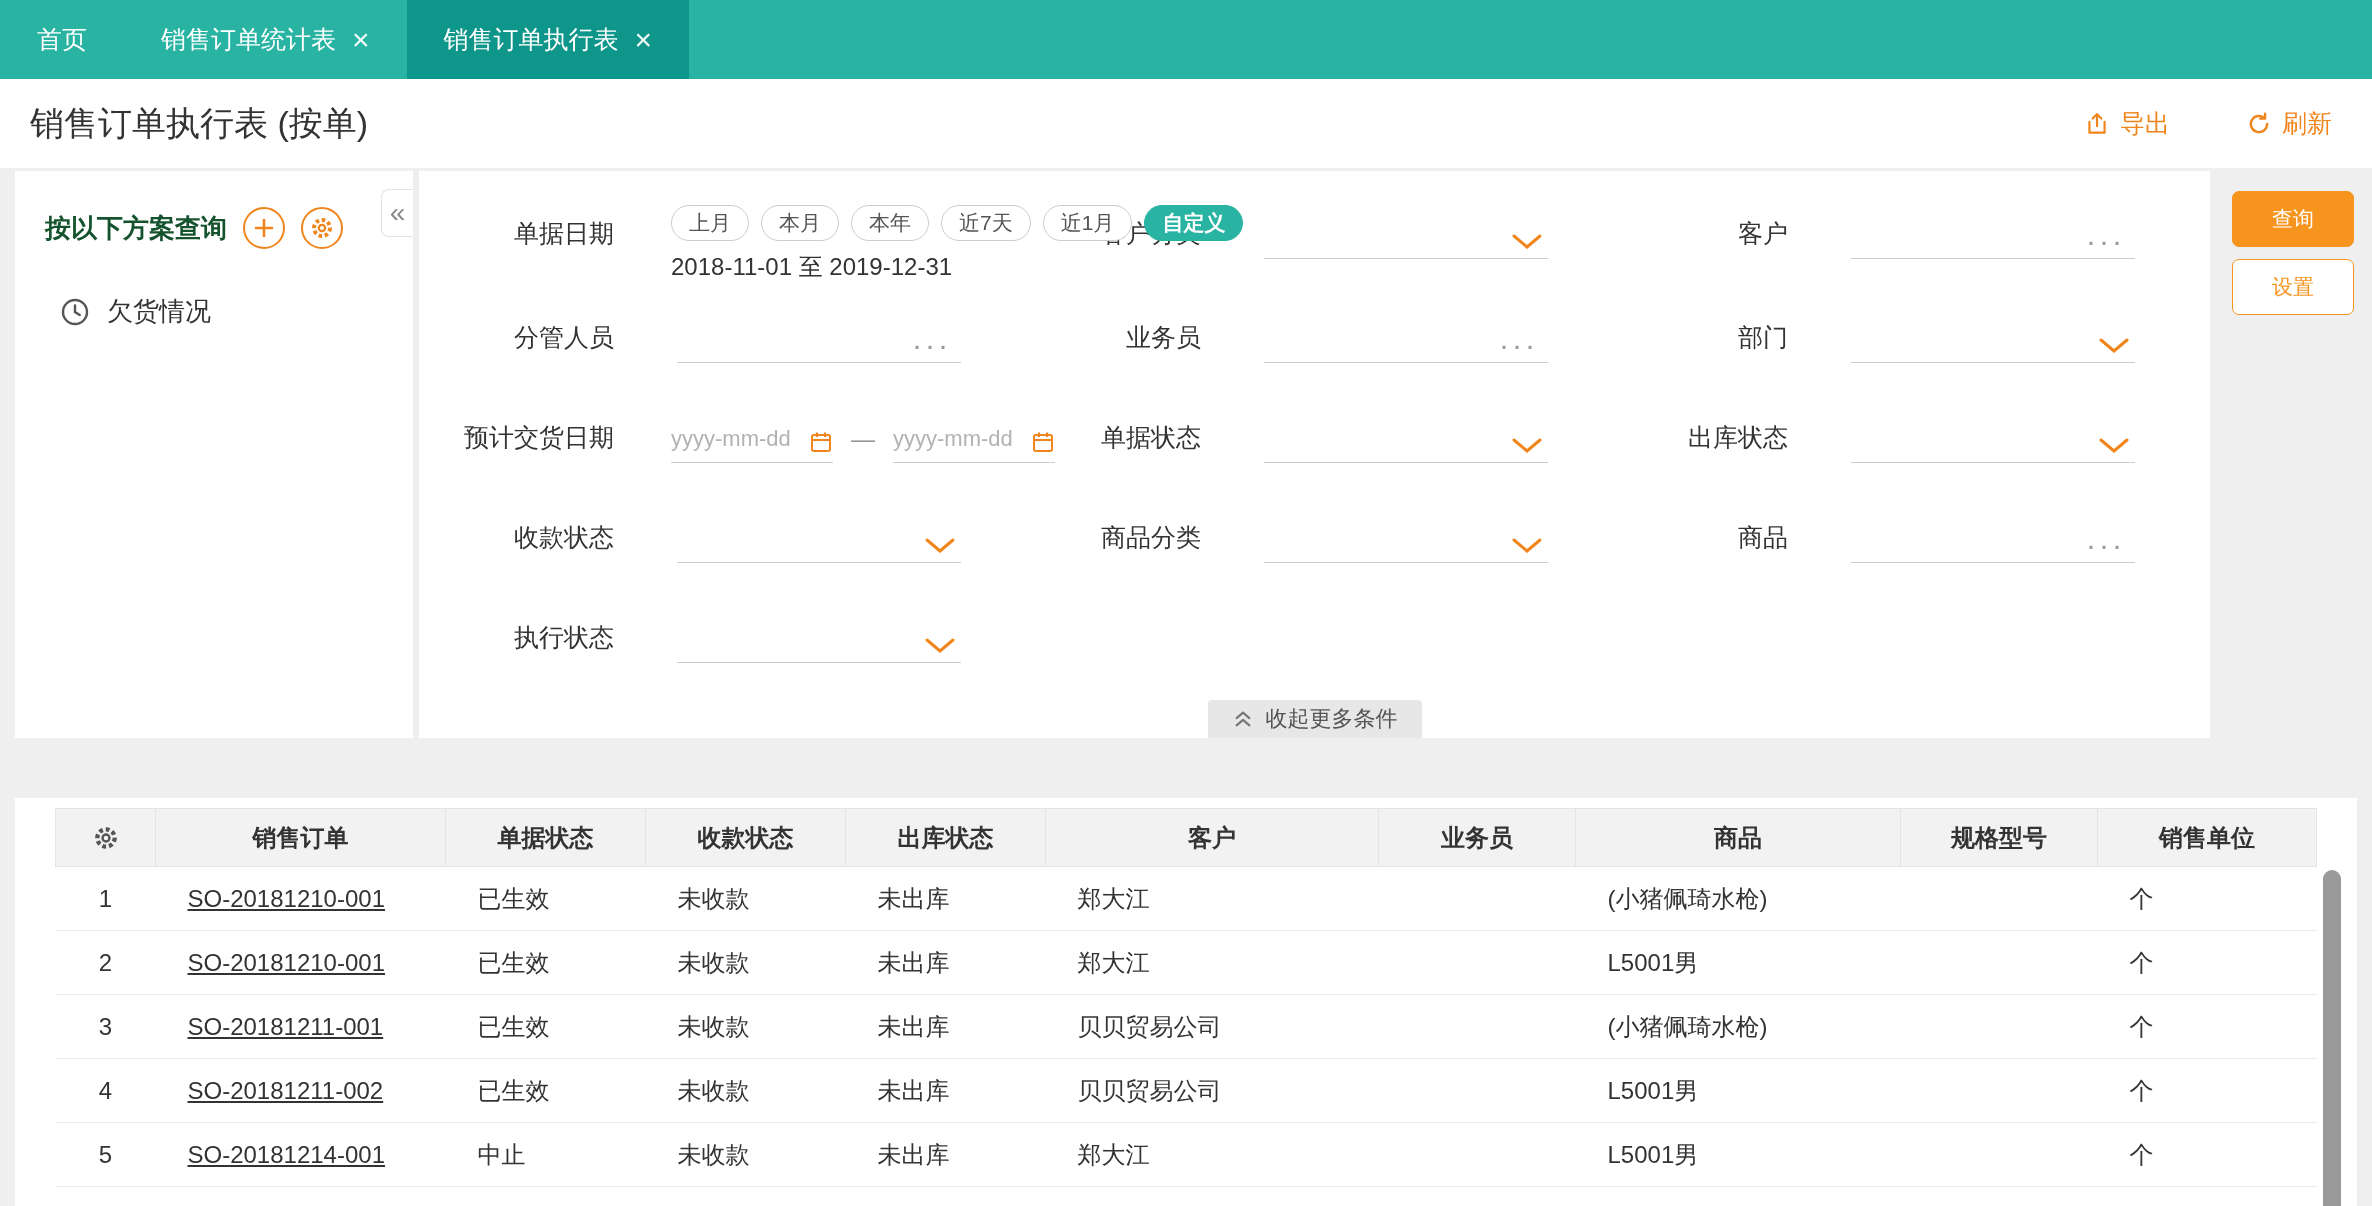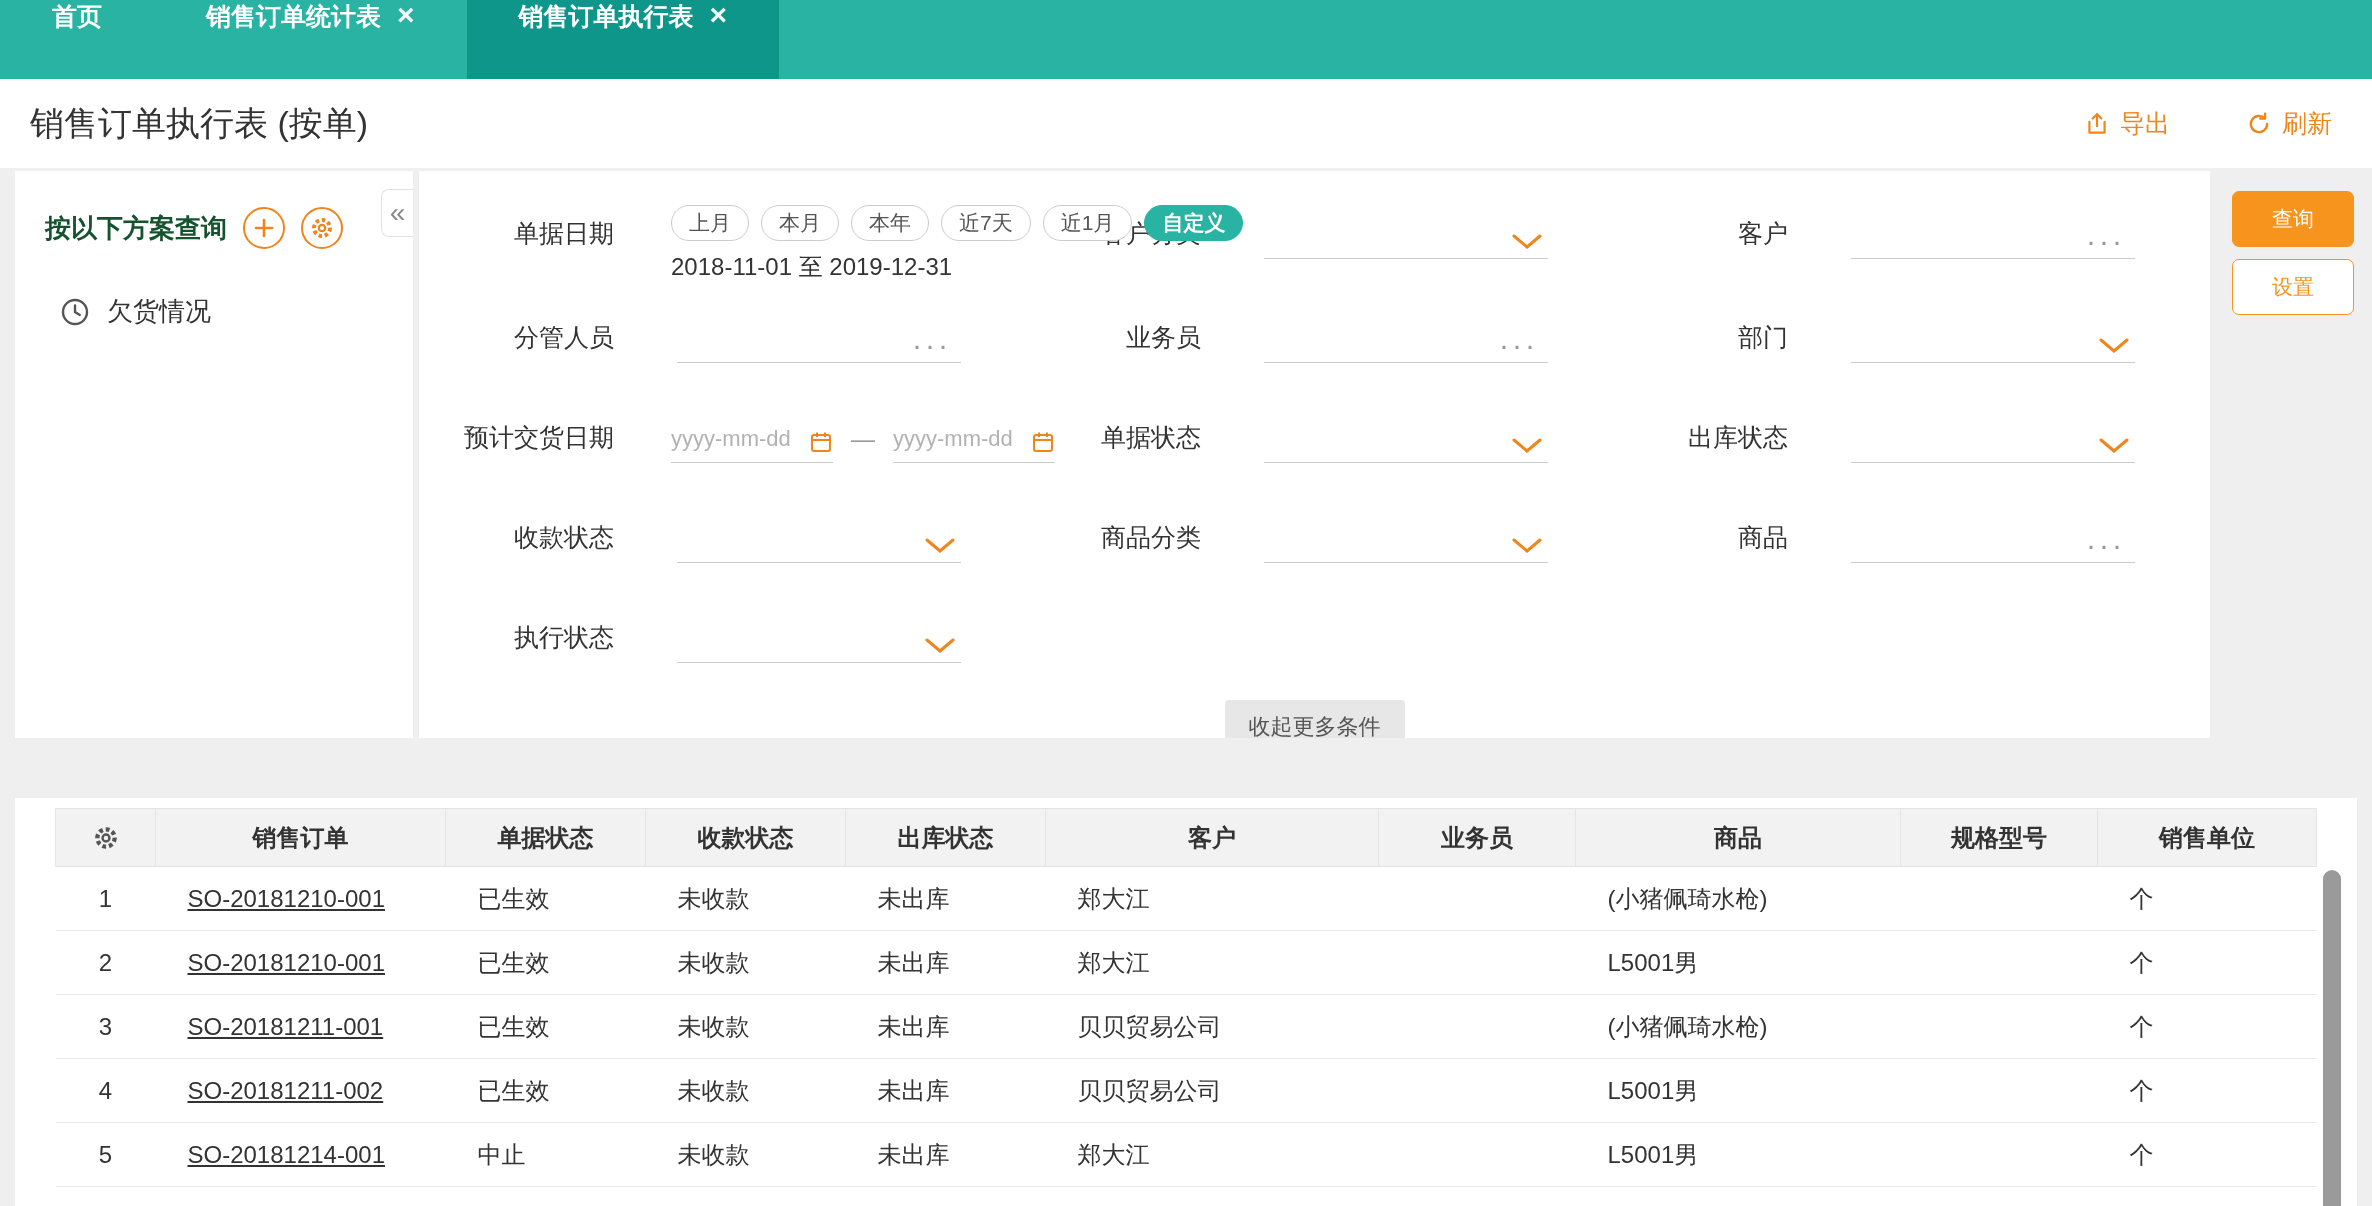--- a/index.html
+++ b/index.html
@@ -1,21 +1,21 @@
 <!DOCTYPE html>
 <html><head>
 <meta charset="utf-8">
 <style>
   * { margin:0; padding:0; box-sizing:border-box; }
   html,body { width:2372px; height:1206px; overflow:hidden; }
   body { font-family:"Liberation Sans","DejaVu Sans",sans-serif; background:#efefef; color:#333; }
 
   
   .topbar { height:79px; background:#29b3a3; display:flex; align-items:stretch; }
-  .tab { display:flex; gap:16px; padding:0 52px; color:#fff; font-size:25px; cursor:pointer;font-weight:bold; }
+  .tab { display:flex; align-items:center; gap:16px; padding:0 37px; color:#fff; font-size:25px; cursor:pointer; }
   .tab.active { background:#0f968a; }
   .tab .close { font-size:30px; line-height:1; opacity:.95; cursor:pointer; }
 
   
   .page-header { height:89px; background:#fff; display:flex; align-items:center; justify-content:space-between; padding:0 40px 0 30px; }
   .page-title { font-size:34px; font-weight:500; color:#333; }
   .header-actions { display:flex; align-items:center; gap:76px; }
   .action-link { display:flex; align-items:center; gap:10px; color:#f0851c; font-size:25px; cursor:pointer; }
 
   .content { padding:3px 15px 0; }
@@ -46,21 +46,21 @@
   .pill { height:36px; padding:0 17px; border:1px solid #ccc; border-radius:18px; background:#fff; color:#555; font-size:21px; display:flex; align-items:center; cursor:pointer; white-space:nowrap; }
   .pill.custom { background:#29b3a3; border-color:#29b3a3; color:#fff; font-weight:700; }
   .date-range { margin-top:10px; font-size:24px; color:#333; }
 
   .delivery { display:flex; align-items:flex-end; }
   .date-box { width:162px; height:54px; border-bottom:1px solid #ccc; position:relative; display:flex; align-items:flex-end; padding-bottom:10px; cursor:pointer; }
   .date-box .ph { color:#b2b2b2; font-size:22px; }
   .date-box svg { position:absolute; right:0; bottom:8px; }
   .dash { margin:0 18px 10px; color:#999; font-size:24px; }
 
-  .collapse-bar { position:absolute; bottom:0; left:50%; transform:translateX(-50%); height:38px; background:#e7e7e7; display:flex; align-items:center; gap:12px; padding:0 24px; font-size:22px; color:#555; border-radius:4px 4px 0 0; cursor:pointer; white-space:nowrap;flex-direction:column; }
+  .collapse-bar { position:absolute; bottom:0; left:50%; transform:translateX(-50%); height:38px; background:#e7e7e7; display:flex; align-items:center; gap:12px; padding:0 24px; font-size:22px; color:#555; border-radius:4px 4px 0 0; cursor:pointer; white-space:nowrap; }
 
   .actions-col { width:125px; margin-left:22px; padding-top:20px; flex-shrink:0; }
   .btn { display:block; width:122px; height:56px; border-radius:7px; font-size:21px; font-family:inherit; cursor:pointer; }
   .btn-query { background:#f7941e; border:1px solid #f7941e; color:#fff; }
   .btn-settings { margin-top:12px; background:#fff; border:1px solid #f7941e; color:#f7941e; }
 
   
   .table-wrap { margin-top:60px; background:#fff; position:relative; padding:10px 40px 0; height:520px; }
   table { width:100%; border-collapse:collapse; table-layout:fixed; }
   thead th { background:#f2f2f2; border:1px solid #e4e4e4; height:58px; font-size:24px; font-weight:700; color:#333; text-align:center; }

